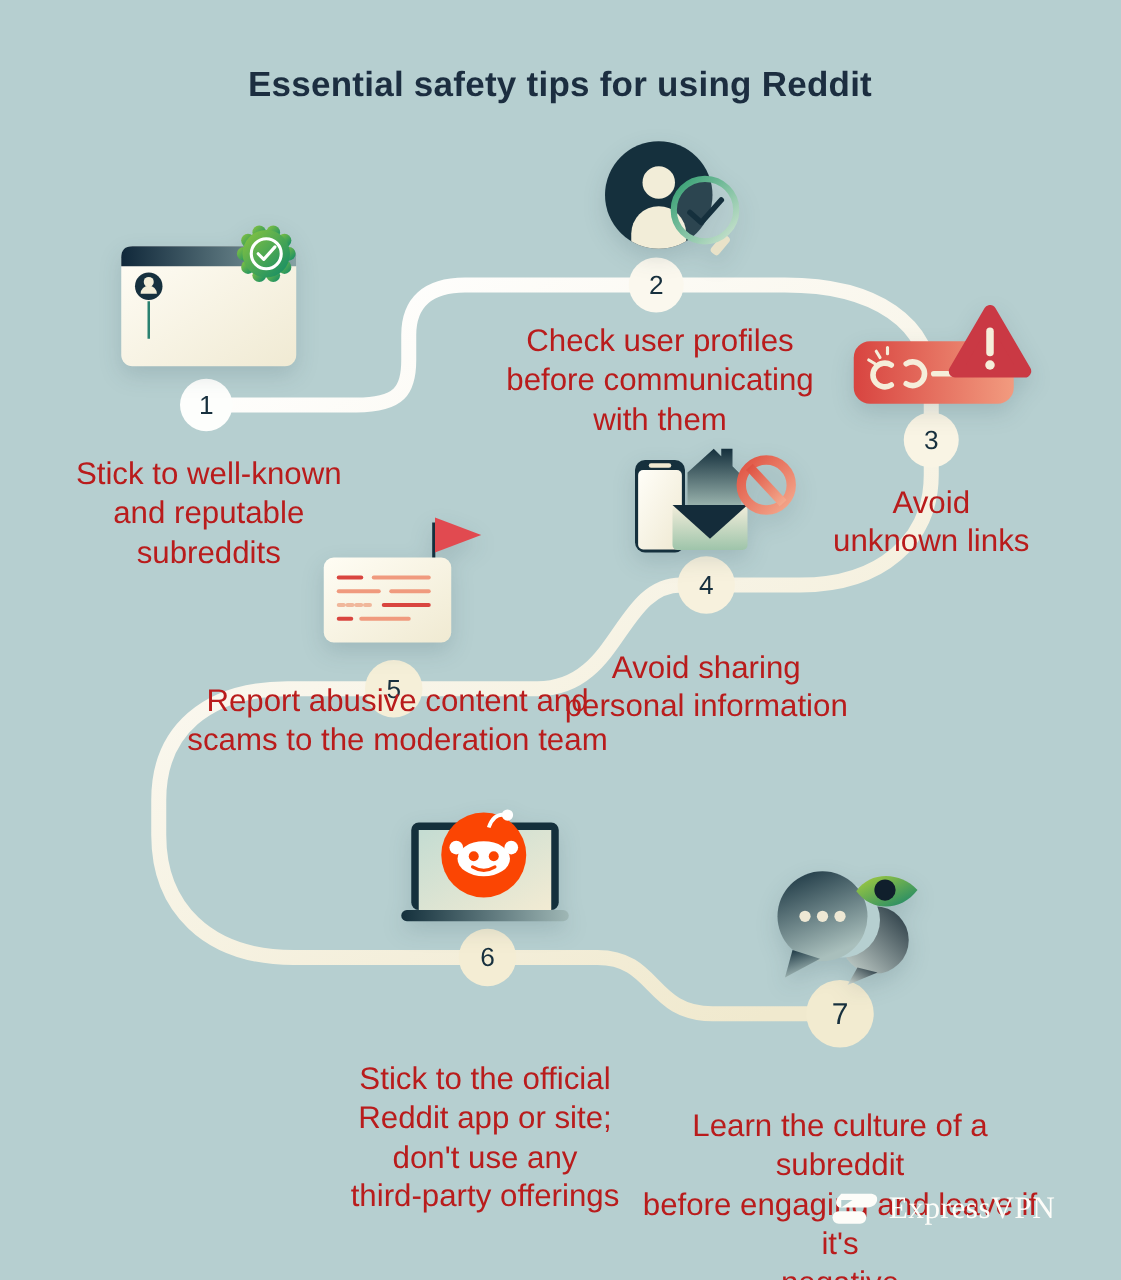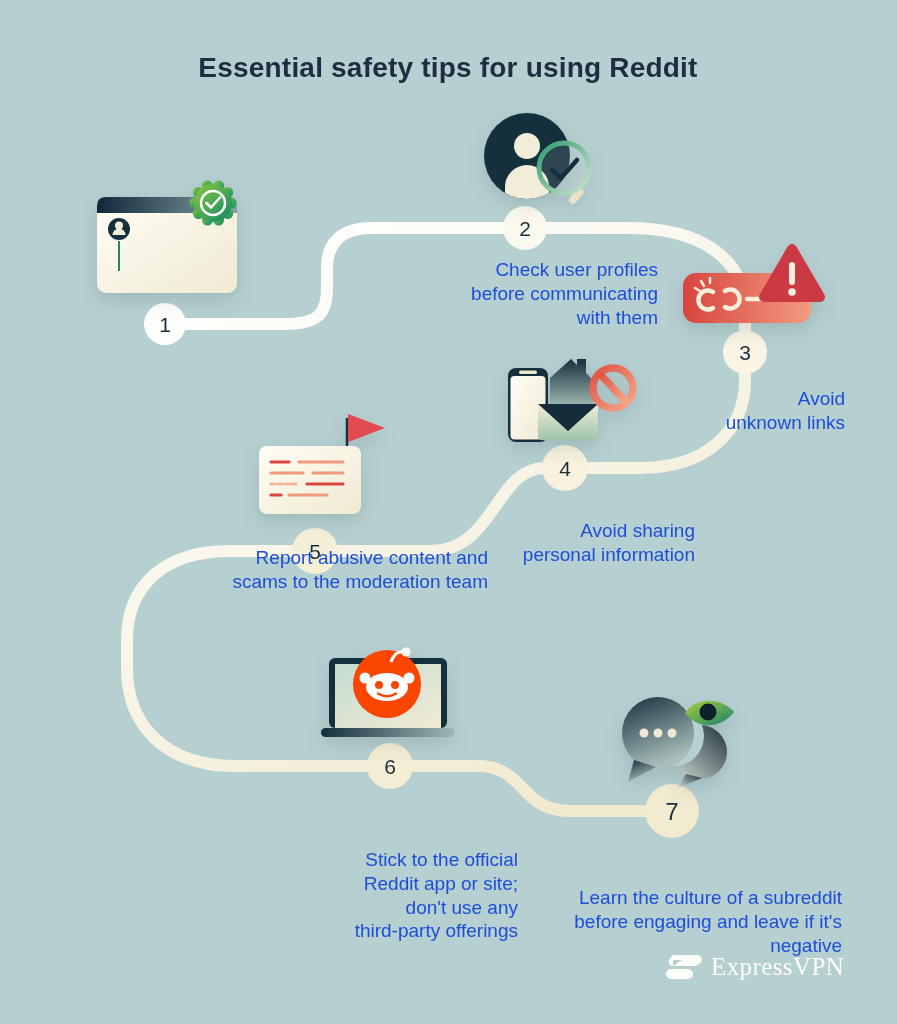--- a/index.html
+++ b/index.html
@@ -14,22 +14,22 @@
     font-size:28px; font-weight:600; color:#1c2e40; letter-spacing:.2px;
   }
   .connector{position:absolute; left:0; top:0;}
   .step-num{
     position:absolute; transform:translate(-50%,-50%);
     font-size:21px; font-weight:500; color:#17303e; text-align:center;
   }
   .step-num.big{font-size:24px;}
   .step-label{
     position:absolute; transform:translateX(-50%);
-    text-align:right; white-space:pre-line;
-    font-size:19px; line-height:1.25; font-weight:500; color:#1d4ed8;
+    text-align:center; white-space:pre-line;
+    font-size:25px; line-height:1.25; font-weight:500; color:#b91c1c;
   }
   .icon{position:absolute; filter:drop-shadow(0 7px 9px rgba(23,48,62,0.14));}
   .brand{
     position:absolute; left:660px; top:948px; display:flex; align-items:center; gap:9px;
   }
   .brand-name{
     font-family:Liberation Serif, serif; font-size:25px; color:#fdfdf9; letter-spacing:.4px;
   }
 </style>
 </head>
@@ -60,20 +60,23 @@
   </svg>
 
   <div class="step-num" style="left:165px;top:325px">1</div>
   <div class="step-num" style="left:525px;top:229px">2</div>
   <div class="step-num" style="left:745px;top:353px">3</div>
   <div class="step-num" style="left:565px;top:469px">4</div>
   <div class="step-num" style="left:315px;top:552px">5</div>
   <div class="step-num" style="left:390px;top:767px">6</div>
   <div class="step-num big" style="left:672px;top:812px">7</div>
 
+  <div class="step-label" style="left:167px;top:364px;width:240px">Stick to well-known
+and reputable
+subreddits</div>
   <div class="step-label" style="left:528px;top:258px;width:260px">Check user profiles
 before communicating
 with them</div>
   <div class="step-label" style="left:745px;top:387px;width:200px">Avoid
 unknown links</div>
   <div class="step-label" style="left:565px;top:519px;width:260px">Avoid sharing
 personal information</div>
   <div class="step-label" style="left:318px;top:546px;width:340px">Report abusive content and
 scams to the moderation team</div>
   <div class="step-label" style="left:388px;top:848px;width:260px">Stick to the official

